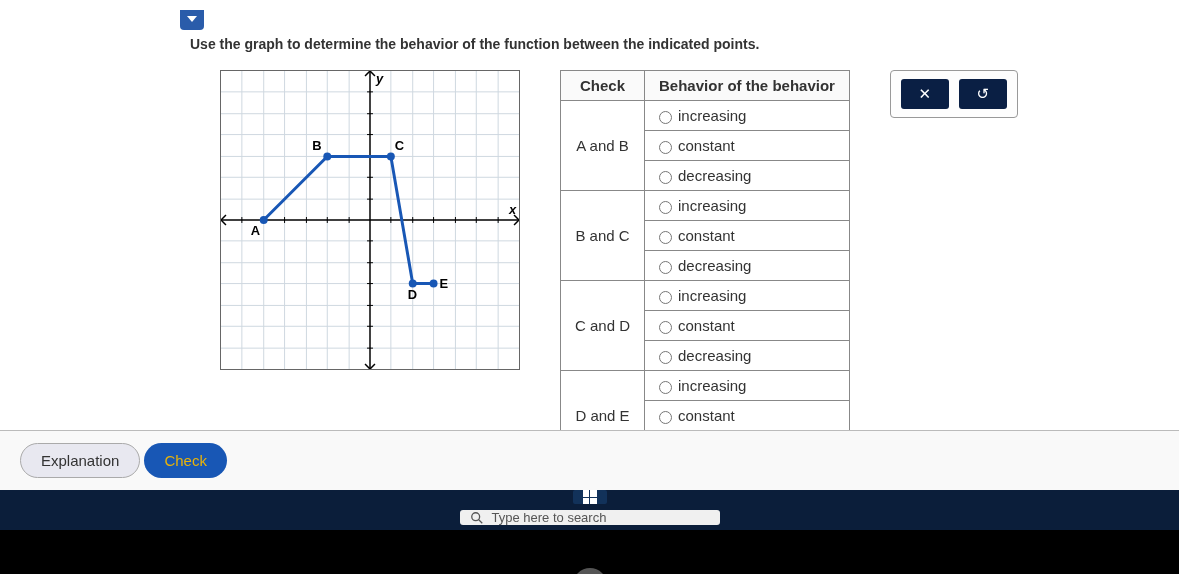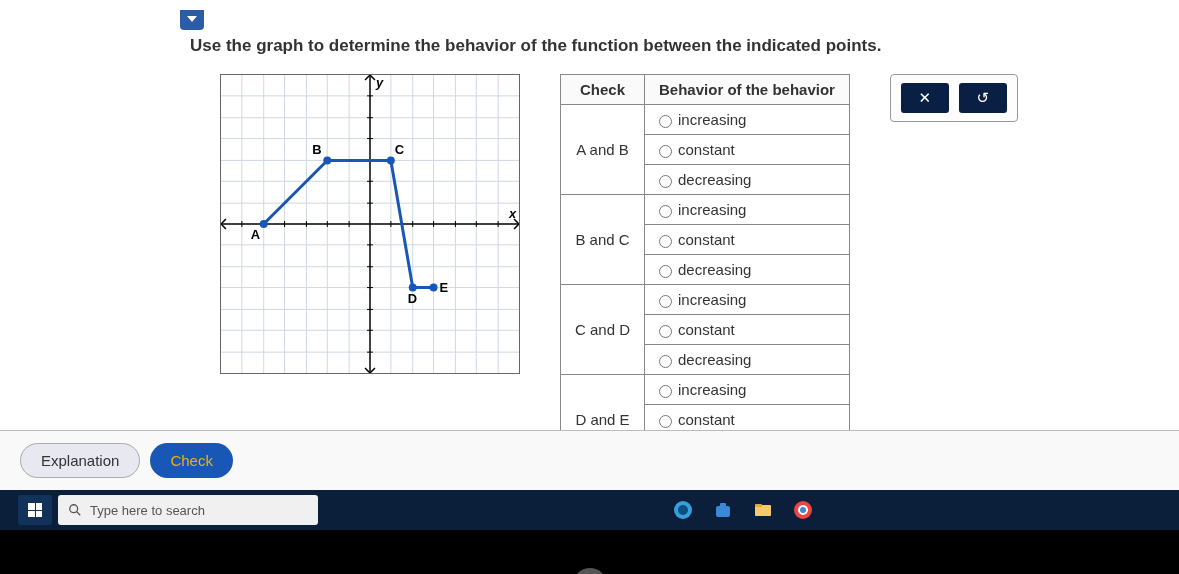--- a/index.html
+++ b/index.html
@@ -28,21 +28,21 @@
   .dropdown-indicator::after {
     content: "";
     position: absolute;
     left: 7px; top: 6px;
     border-left: 5px solid transparent;
     border-right: 5px solid transparent;
     border-top: 6px solid #fff;
   }
   .instruction {
     font-weight: bold;
-    font-size: 17px;
+    font-size: 14px;
     color: #333;
     margin: 0 0 18px 160px;
   }
   .content-row {
     display: flex;
     gap: 40px;
     align-items: flex-start;
     margin-left: 190px;
   }
   
@@ -96,41 +96,42 @@
     position: absolute;
     left: 0; right: 0; bottom: 0;
     height: 60px;
     border-top: 1px solid #bbb;
     display: flex;
     align-items: center;
     padding: 0 20px;
     background: #f9f9f9;
     justify-content: space-between;
   }
-  .left-btns { display: flex; gap: 10px; }
+  .left-btns { display: flex; gap: 4px; }
   .pill-btn {
     padding: 8px 20px;
     border-radius: 20px;
     font-size: 15px;
     cursor: pointer;
   }
   .explain-btn { background: #e8e8f0; border: 1px solid #aaa; color: #333; }
   .check-btn { background: #1857b5; border: none; color: #eab308; }
   .copyright { font-size: 11px; color: #9aa; }
   .copyright a { color: #9aa; text-decoration: none; margin-left: 8px; }
   
   .taskbar {
     position: absolute;
     left: 0; right: 0; bottom: 0;
     height: 40px;
     background: #0b1e3a;
     display: flex;
     align-items: center;
-    padding: 0 18px;
+    padding: 0 10px;
     gap: 6px;
+    flex-direction: column;
   }
   .start-btn {
     width: 34px; height: 30px;
     background: #12325a;
     display: flex; align-items: center; justify-content: center;
     border-radius: 2px;
     cursor: pointer;
   }
   .win-logo {
     width: 14px; height: 14px;

